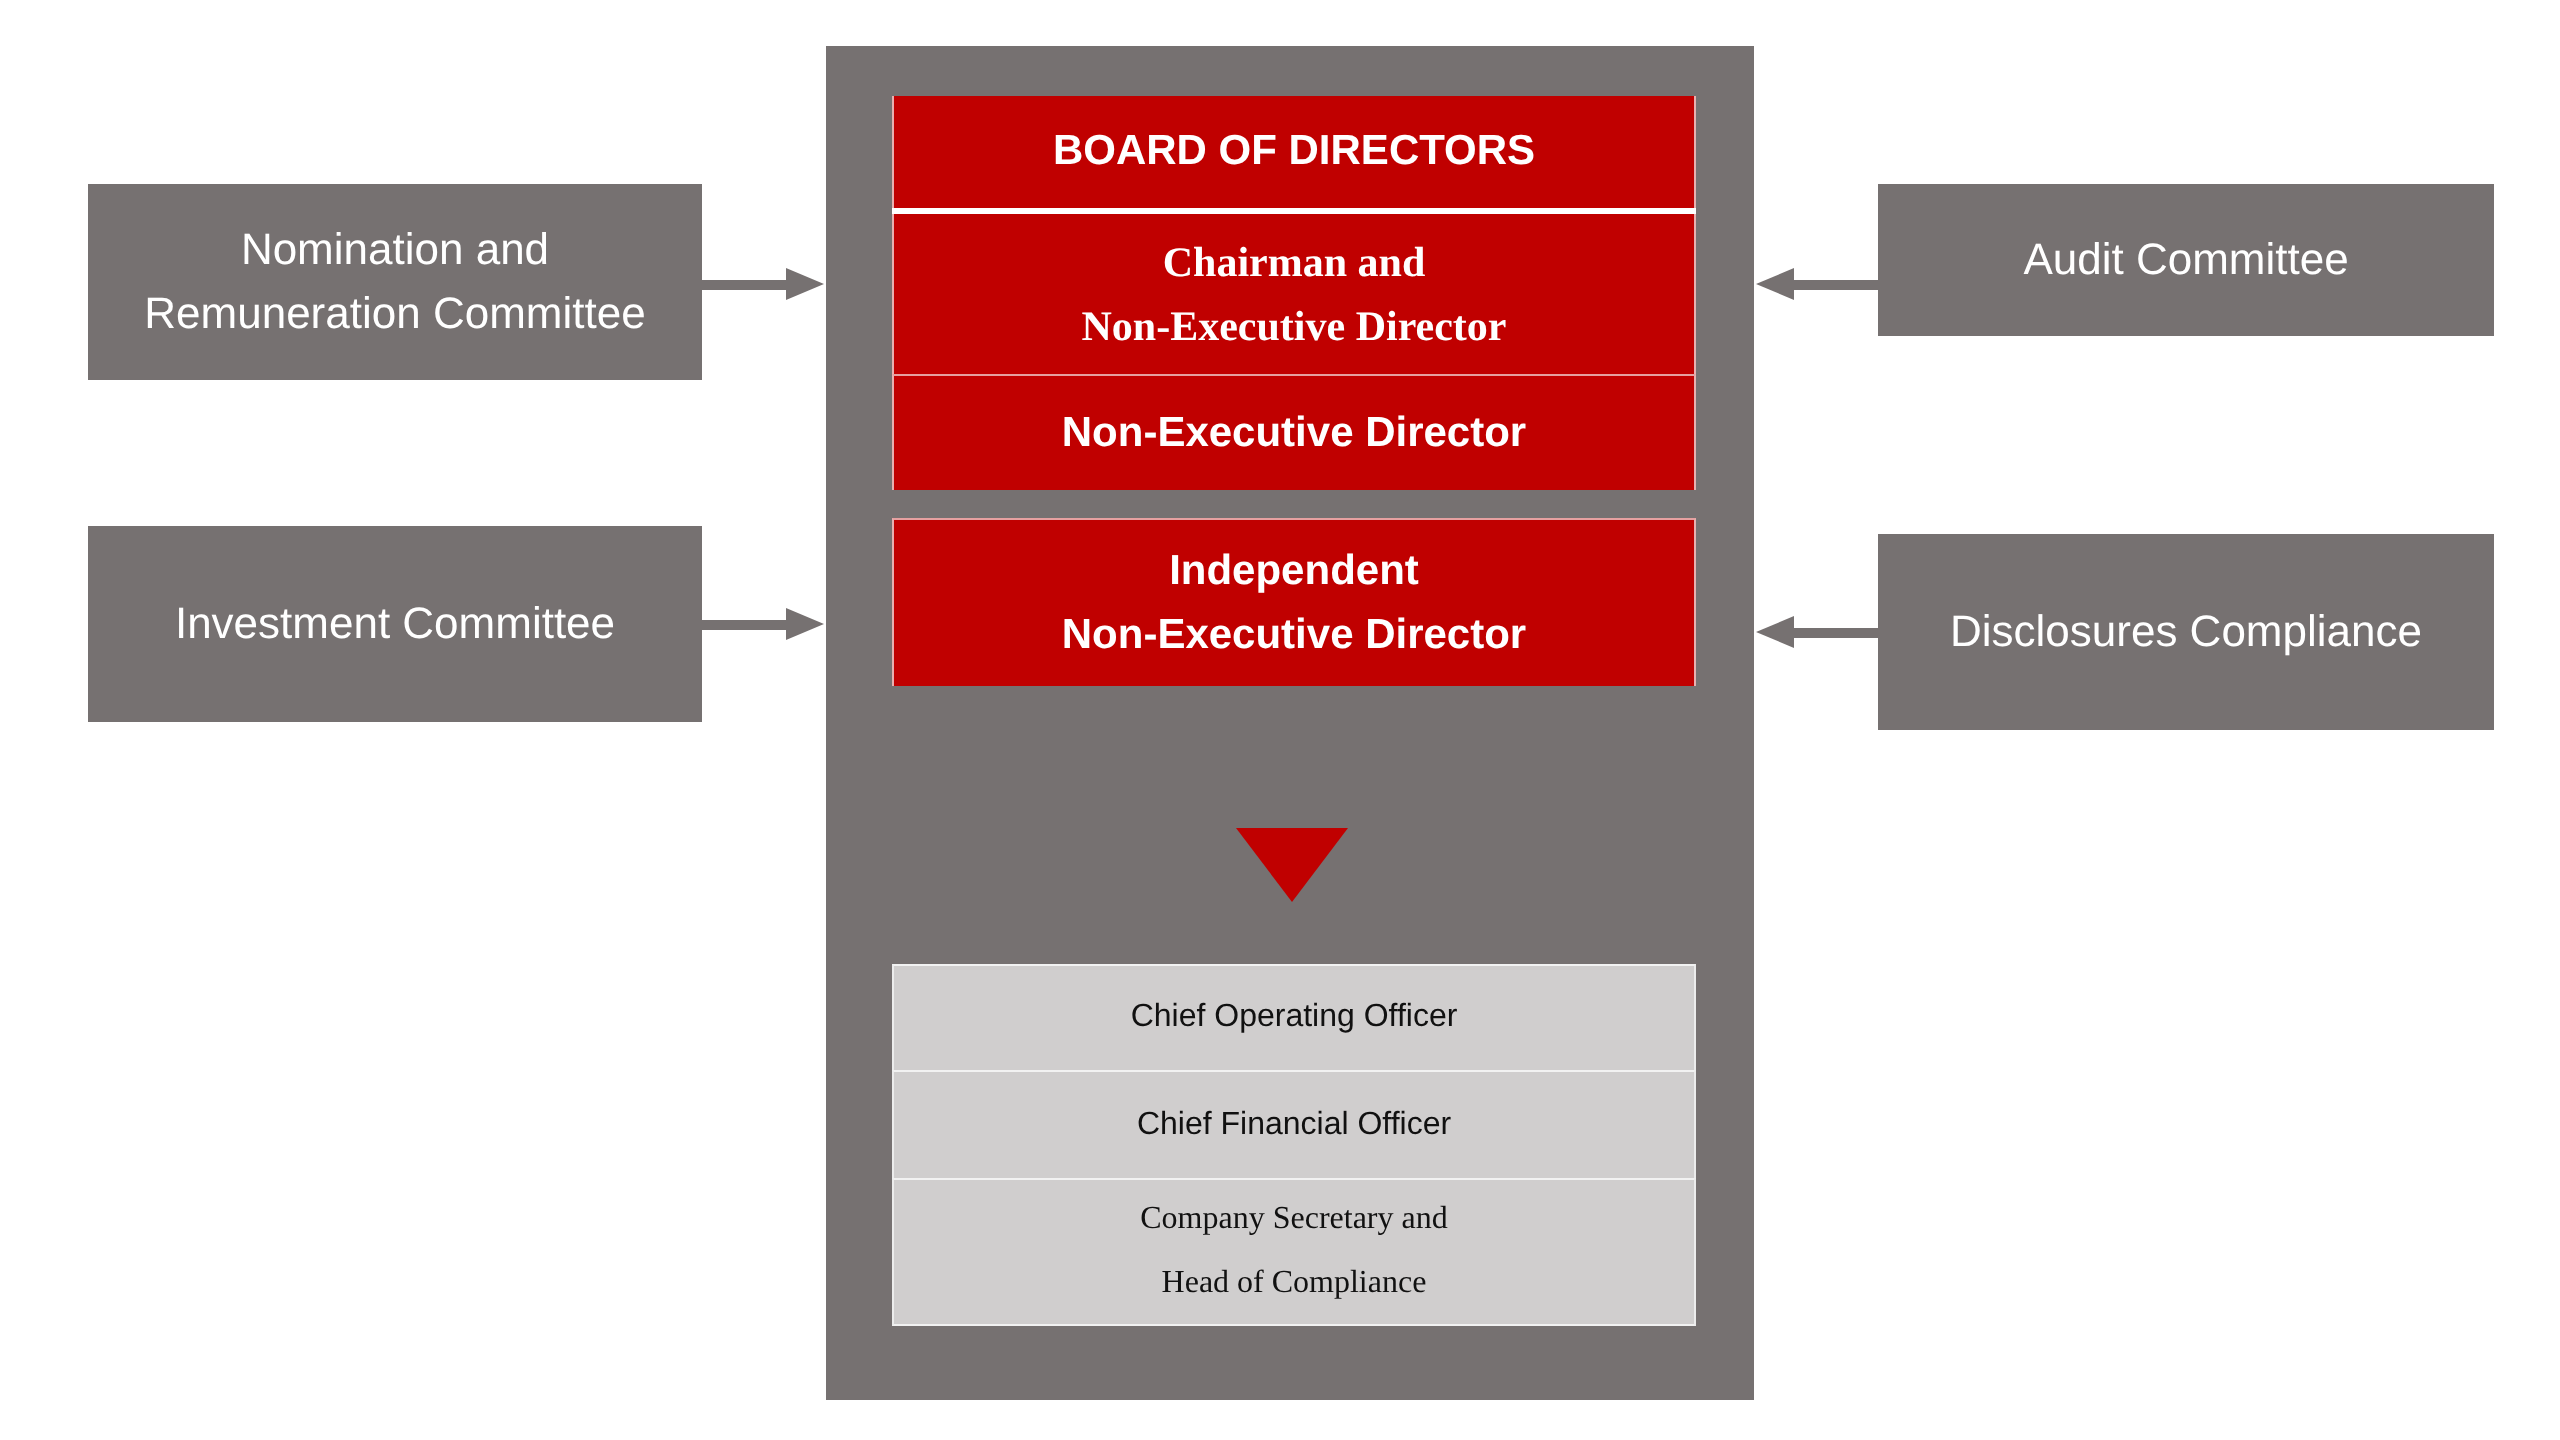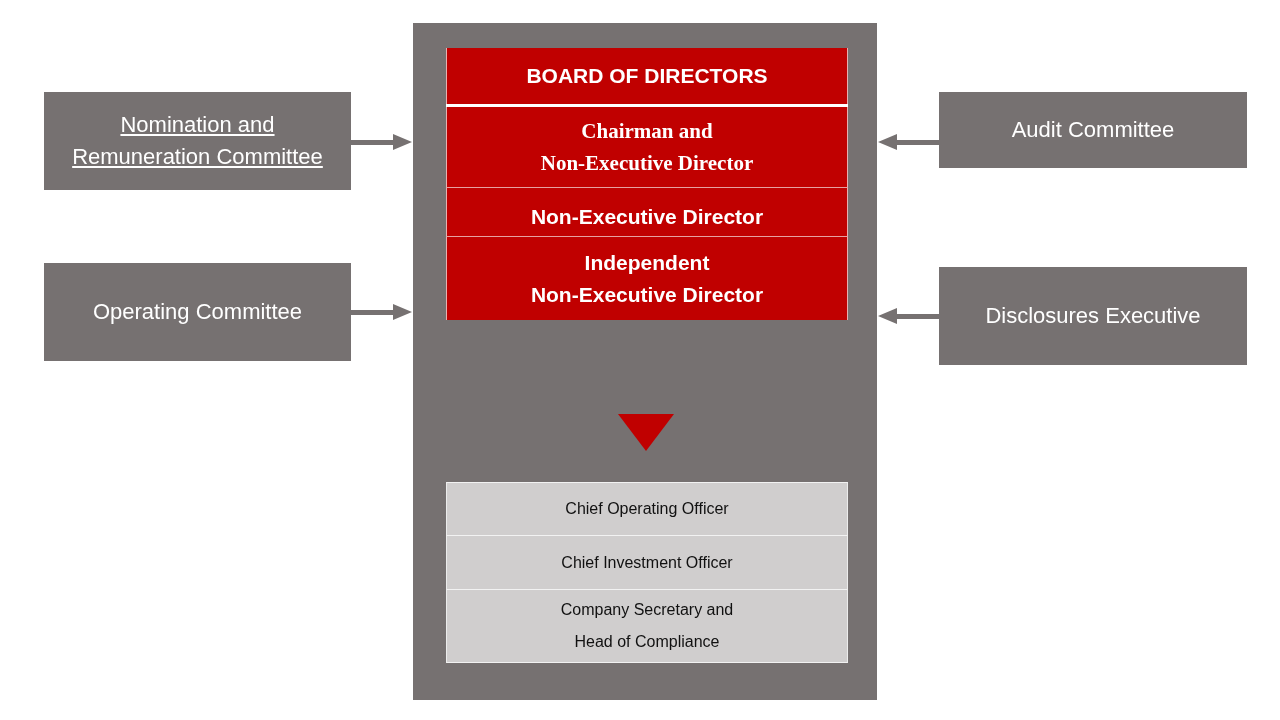--- a/index.html
+++ b/index.html
@@ -41,65 +41,65 @@
     <span>BOARD OF DIRECTORS</span>
   </div>
   <div class="white-sep"></div>
   <div class="cell red pre" style="top:59px;height:80px;font-family:Liberation Serif, serif;">
     <span>Chairman and
 Non-Executive Director</span>
   </div>
   <div class="cell red redline pre" style="top:139px;height:58px;">
     <span>Non-Executive Director</span>
   </div>
-  <div class="cell red redline pre" style="top:188px;height:84px;justify-content:center;">
+  <div class="cell red redline pre" style="top:211px;height:84px;justify-content:center;">
     <span>Independent
 Non-Executive Director</span>
   </div>
 </div>
 
 <div class="abs triangle"></div>
 
 <div class="abs staff">
   <div class="cell grey" style="top:0;height:53px;border-top:1px solid #f2f2f2;">
     <span>Chief Operating Officer</span>
   </div>
   <div class="cell grey greyline" style="top:53px;height:54px;">
-    <span>Chief Investment Officer</span>
+    <span>Chief Financial Officer</span>
   </div>
-  <div class="cell grey greyline pre" style="top:107px;height:74px;border-bottom:1px solid #f2f2f2;">
+  <div class="cell grey greyline pre" style="top:107px;height:74px;border-bottom:1px solid #f2f2f2;font-family:Liberation Serif, serif;">
     <span>Company Secretary and
 Head of Compliance</span>
   </div>
 </div>
 
-<div class="abs committee pre" style="left:44px;top:92px;width:307px;height:98px;text-decoration:underline;">
+<div class="abs committee pre" style="left:44px;top:92px;width:307px;height:98px;">
   <span>Nomination and
 Remuneration Committee</span>
 </div>
 <div class="abs arrow right" style="left:351px;top:135px;width:62px;">
   <div class="shaft"></div>
     <div class="head"></div>
 </div>
 
 <div class="abs committee pre" style="left:44px;top:263px;width:307px;height:98px;">
-  <span>Operating Committee</span>
+  <span>Investment Committee</span>
 </div>
 <div class="abs arrow right" style="left:351px;top:305px;width:62px;">
   <div class="shaft"></div>
     <div class="head"></div>
 </div>
 
 <div class="abs committee pre" style="left:939px;top:92px;width:308px;height:76px;">
   <span>Audit Committee</span>
 </div>
 <div class="abs arrow left" style="left:877px;top:135px;width:62px;">
   <div class="shaft"></div>
     <div class="head"></div>
 </div>
 
 <div class="abs committee pre" style="left:939px;top:267px;width:308px;height:98px;">
-  <span>Disclosures Executive</span>
+  <span>Disclosures Compliance</span>
 </div>
 <div class="abs arrow left" style="left:877px;top:309px;width:62px;">
   <div class="shaft"></div>
     <div class="head"></div>
 </div>
 
 </body></html>

